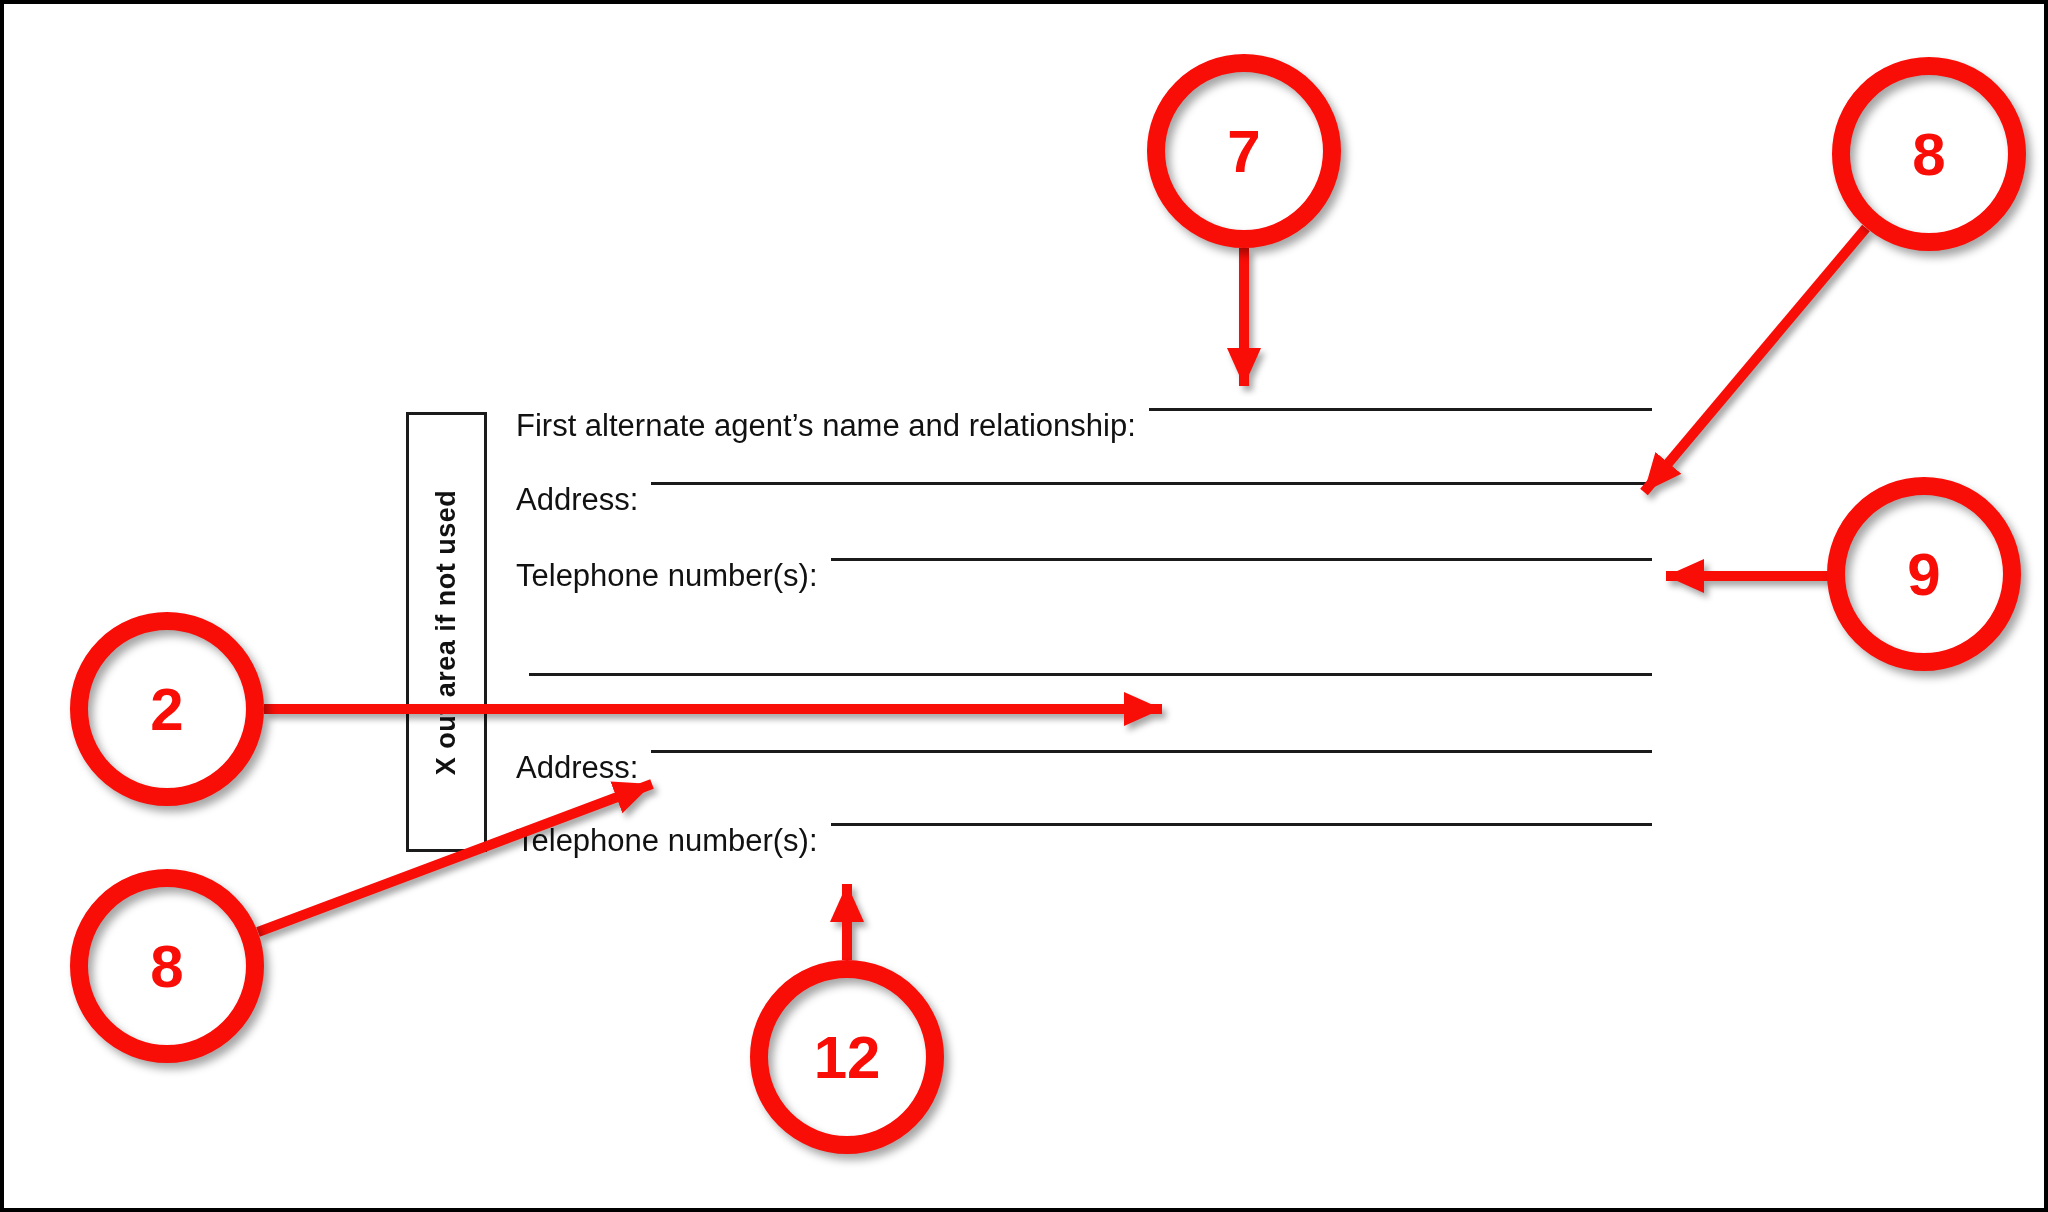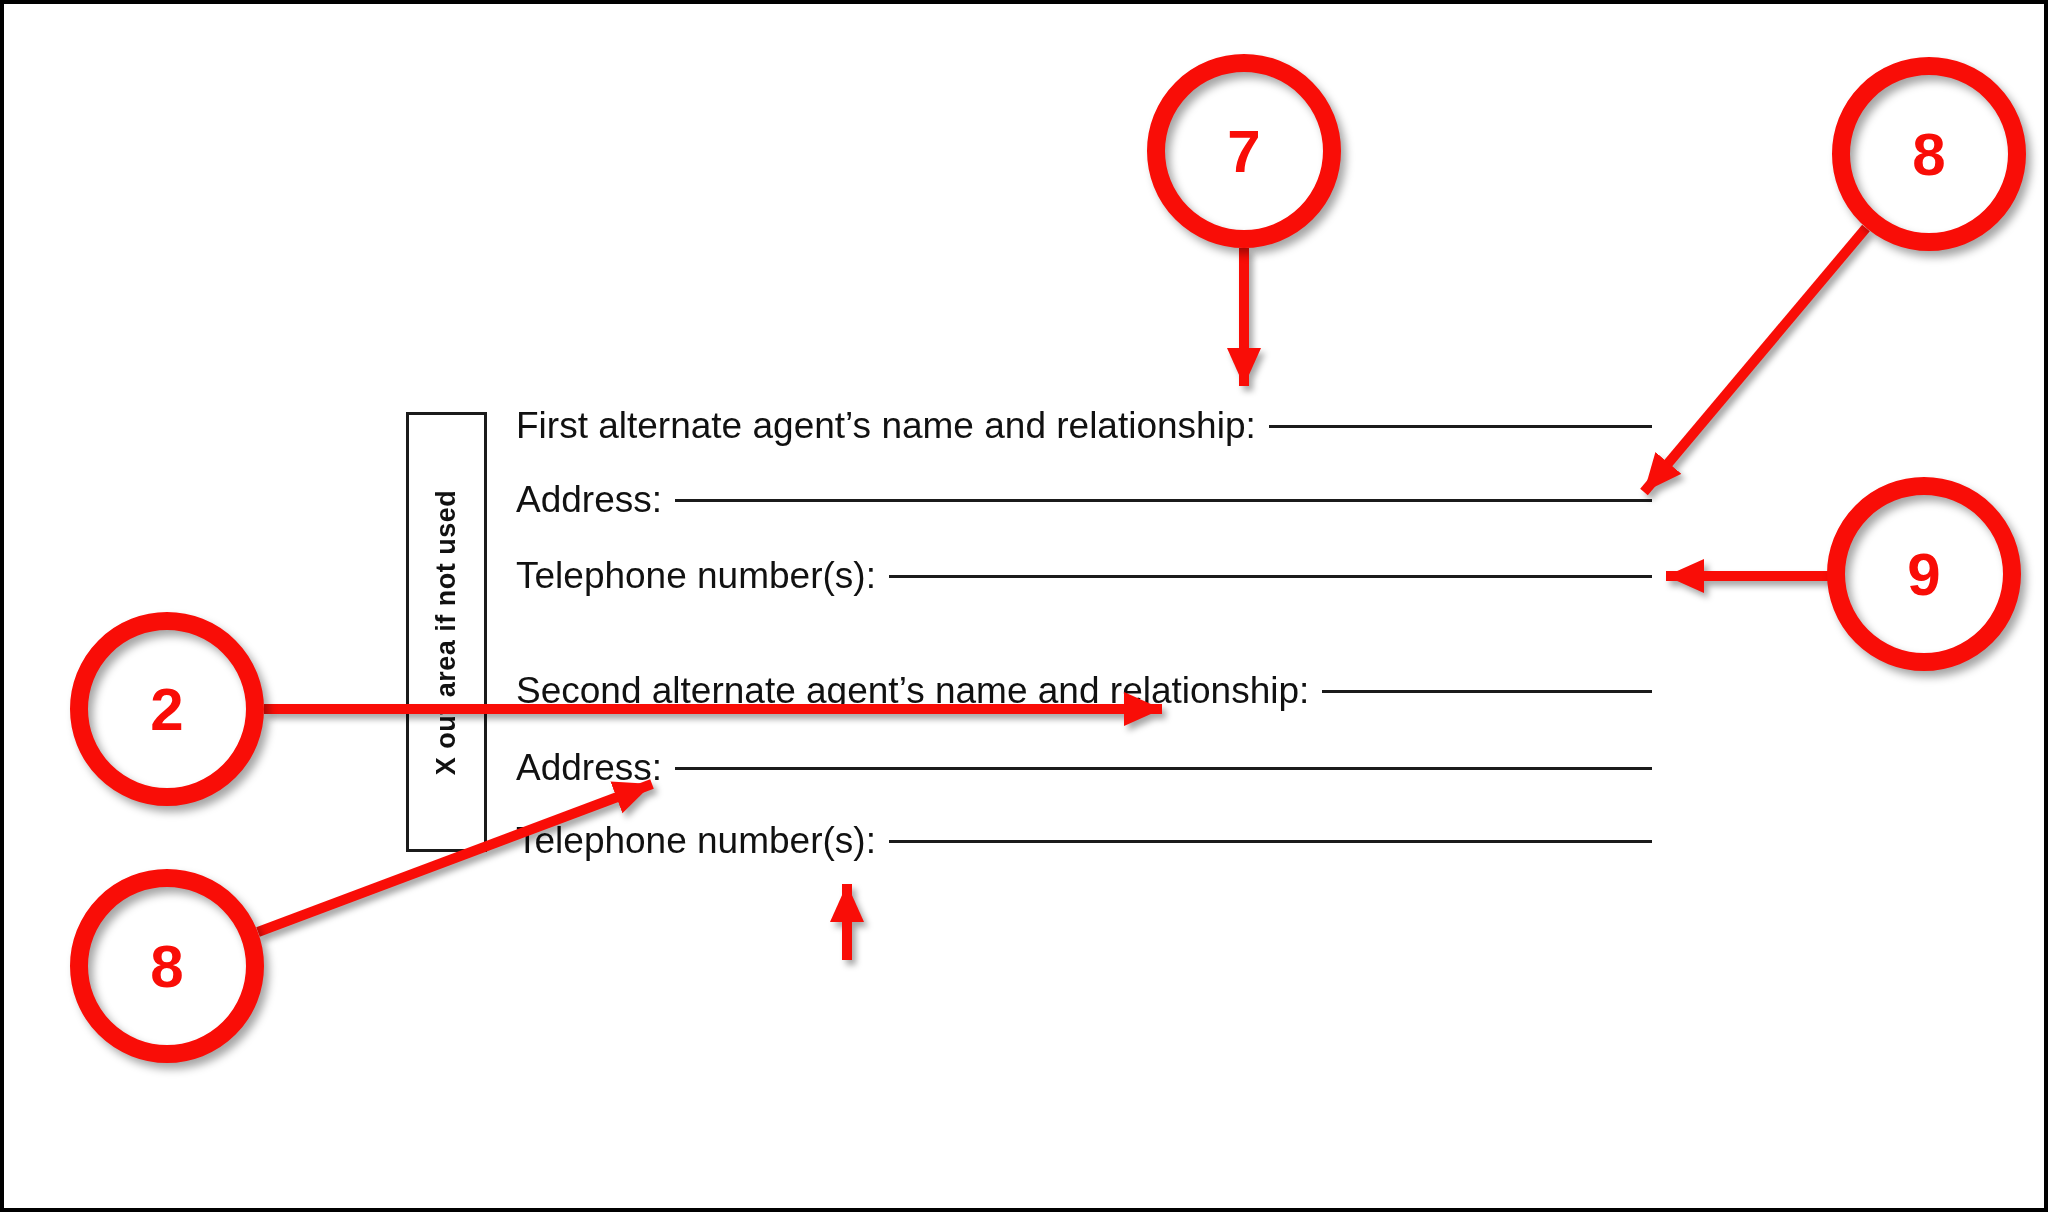--- a/index.html
+++ b/index.html
@@ -13,23 +13,23 @@
     font-family:"Liberation Sans", sans-serif;
     color:#111111;
   }
 
   
   .row{
     position:absolute;
     left:512px;
     width:1136px;          
     display:flex;
-    align-items:center;
+    align-items:flex-start;
     line-height:36px;
-    font-size:37px;
+    font-size:31px;
   }
   .lbl{white-space:nowrap;}
   .fill-line{
     flex:1;
     height:0;
     margin-left:13px;
     border-bottom:3px solid #1b1b1b;
   }
 
   
@@ -94,21 +94,20 @@
     <span class="lbl">Address:</span>
     <div class="fill-line"></div>
   </div>
 
   <div class="row" style="top:554px">
     <span class="lbl">Telephone number(s):</span>
     <div class="fill-line"></div>
   </div>
 
   <div class="row" style="top:669px">
-    <span class="lbl">Second alternate agent’s name and relationship:</span>
     <div class="fill-line"></div>
   </div>
 
   <div class="row" style="top:746px">
     <span class="lbl">Address:</span>
     <div class="fill-line"></div>
   </div>
 
   <div class="row" style="top:819px">
     <span class="lbl">Telephone number(s):</span>
@@ -149,14 +148,18 @@
   <div class="callout" style="left:66px;top:608px">
     <div class="ring"></div>
     <span class="num">2</span>
   </div>
 
   <div class="callout" style="left:66px;top:865px">
     <div class="ring"></div>
     <span class="num">8</span>
   </div>
 
+  <div class="callout" style="left:746px;top:956px">
+    <div class="ring"></div>
+    <span class="num">12</span>
+  </div>
 
 </div>
 
 </body></html>

